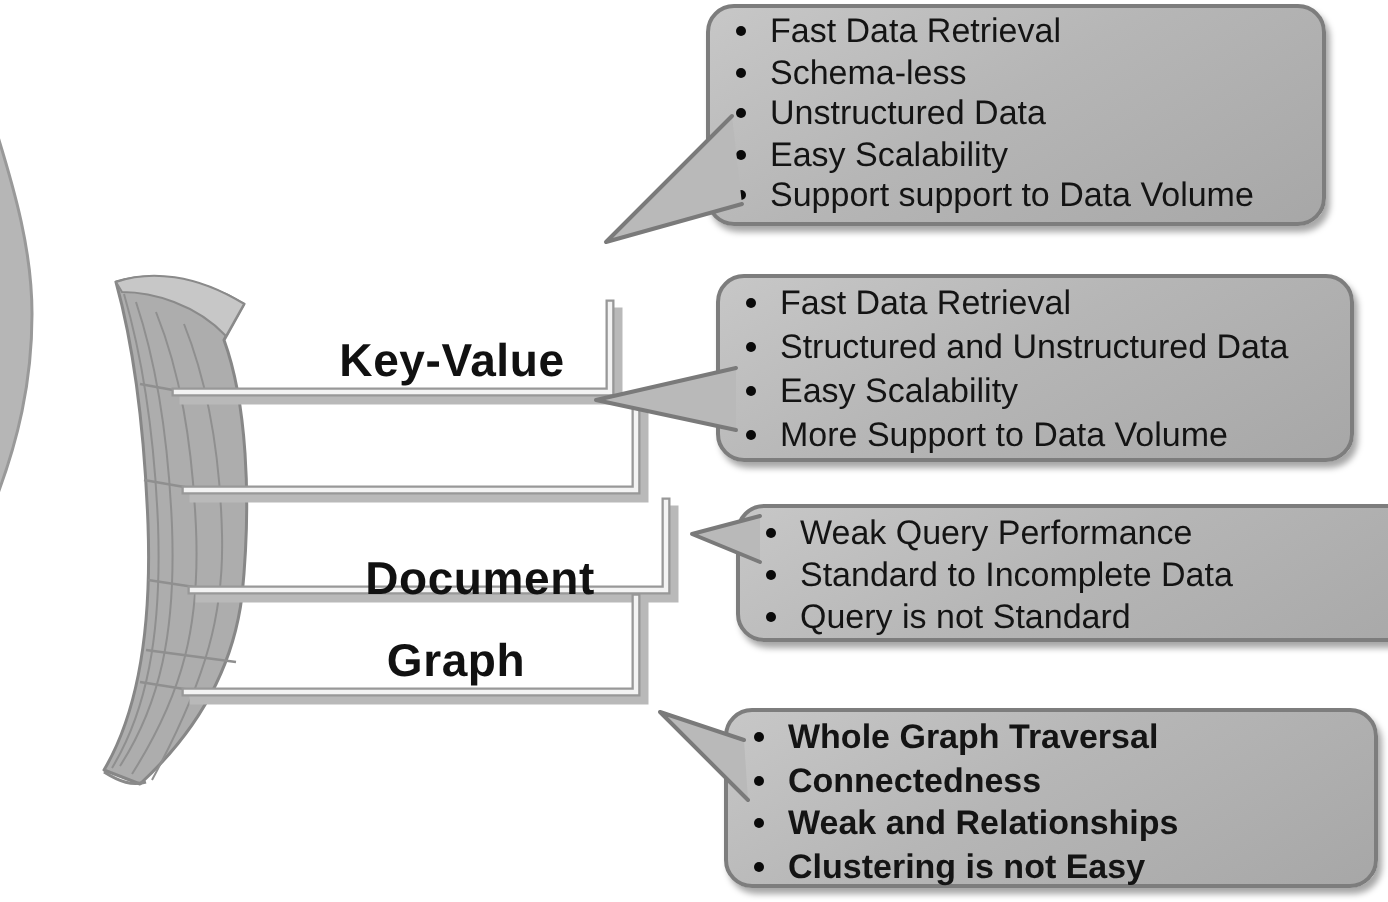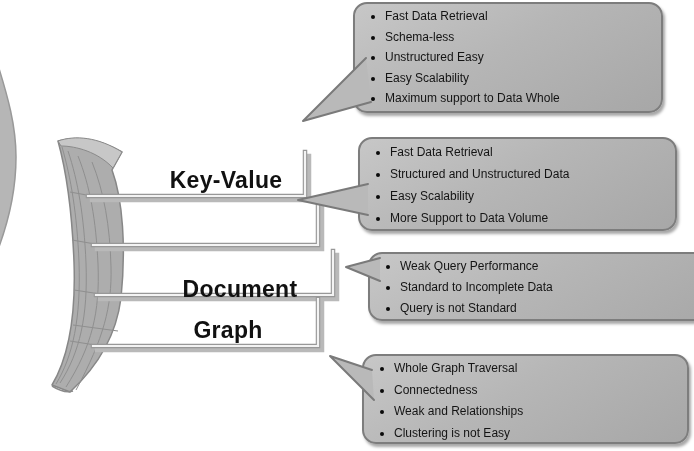--- a/index.html
+++ b/index.html
@@ -14,30 +14,30 @@
     letter-spacing:0.3px; white-space:nowrap;
   }
   .callout {
     position:absolute; box-sizing:border-box;
     background:linear-gradient(150deg,#c7c7c7 0%,#b6b6b6 45%,#a7a7a7 100%);
     border:2px solid #7d7d7d; border-radius:14px;
     box-shadow:2px 3px 3px rgba(0,0,0,0.35);
     color:#141414;
   }
   .callout ul { margin:0; padding:2px 4px 0 30px; list-style:disc; }
-  .callout li { font-size:12px; color:#141414; }
+  .callout li { font-size:17px; color:#141414; }
   .callout li::marker { color:#0a0a0a; }
   #callout-1 { left:353px; top:2px;   width:310px; height:111px; }
   #callout-1 li { line-height:20.5px; }
   #callout-2 { left:358px; top:137px; width:319px; height:94px; }
   #callout-2 li { line-height:22px; }
   #callout-3 { left:368px; top:252px; width:368px; height:69px; }
   #callout-3 li { line-height:21px; }
   #callout-4 { left:362px; top:354px; width:327px; height:90px; }
-  #callout-4 li { line-height:21.5px; }
+  #callout-4 li { line-height:21.5px;font-weight:bold; }
   svg.tails { position:absolute; left:0; top:0; pointer-events:none; }
 </style>
 </head>
 <body>
 
 <div class="stage">
 
   <svg class="art" width="694" height="451" viewBox="0 0 694 451">
 
     <path d="M -3 62 C 8 97, 16 126, 16 157 C 16 191, 9 221, -3 252 Z" fill="#b6b6b6" stroke="#999999" stroke-width="1.5"></path>
@@ -88,23 +88,23 @@
   </svg>
 
   <div class="cat-label" style="left:106px; top:171px;">Key-Value</div>
   <div class="cat-label" style="left:120px; top:280px;">Document</div>
   <div class="cat-label" style="left:108px; top:321px;">Graph</div>
 
   <div class="callout" id="callout-1">
     <ul>
       <li>Fast Data Retrieval</li>
       <li>Schema-less</li>
-      <li>Unstructured Easy</li>
+      <li>Unstructured Data</li>
       <li>Easy Scalability</li>
-      <li>Maximum support to Data Whole</li>
+      <li>Support support to Data Volume</li>
     </ul>
   </div>
 
   <div class="callout" id="callout-2">
     <ul>
       <li>Fast Data Retrieval</li>
       <li>Structured and Unstructured Data</li>
       <li>Easy Scalability</li>
       <li>More Support to Data Volume</li>
     </ul>

